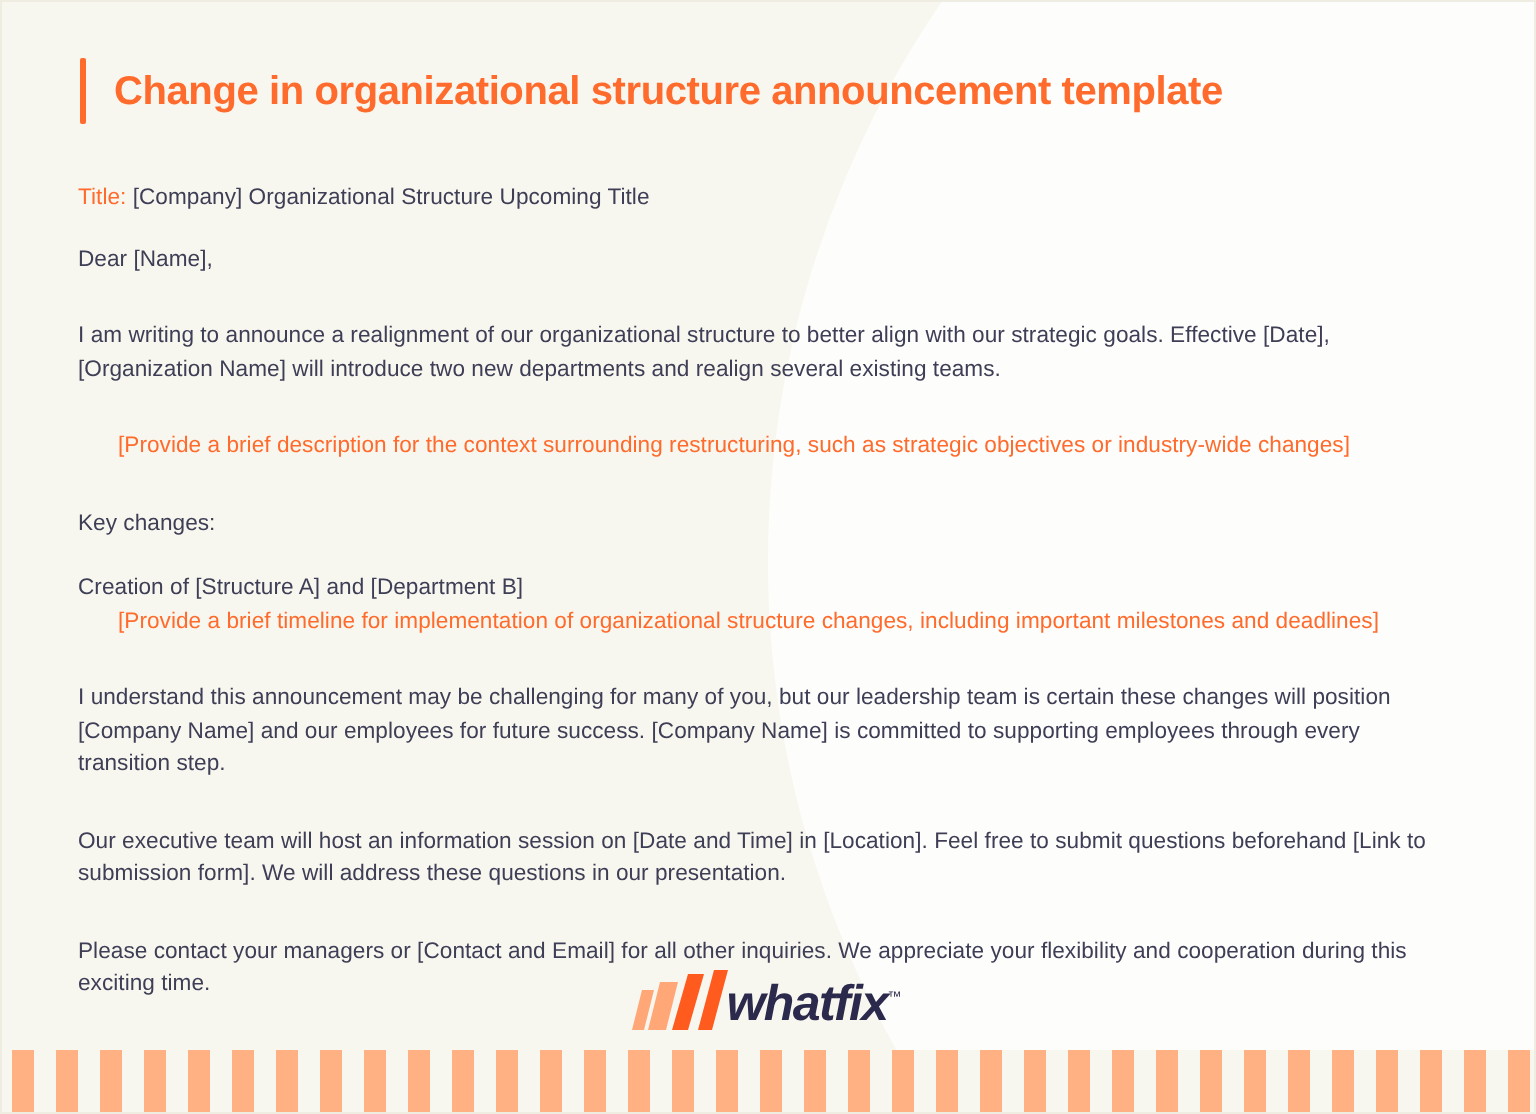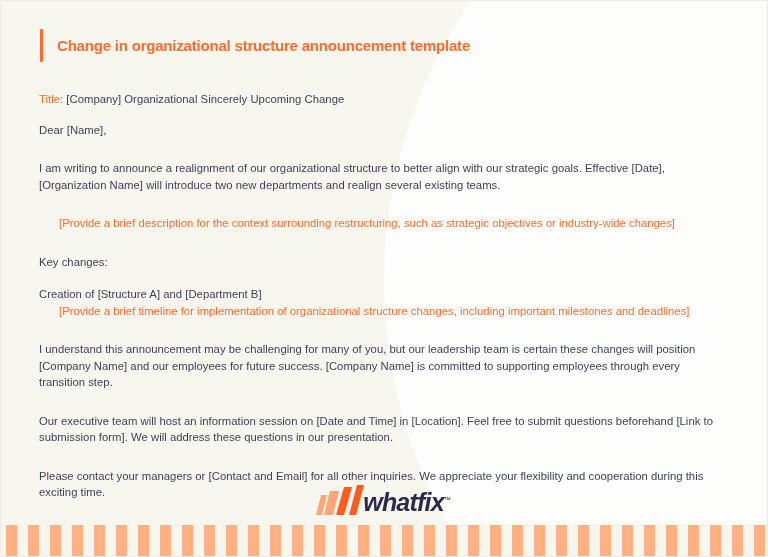--- a/index.html
+++ b/index.html
@@ -54,21 +54,21 @@
   }
   .title-accent {
     width: 3px;
     height: 33px;
     background: #FF6B2C;
     border-radius: 1px;
     flex: 0 0 auto;
   }
   .page-title {
     margin: 0 0 0 14px;
-    font-size: 15px;
+    font-size: 20px;
     line-height: 28px;
     font-weight: bold;
     color: #FF6B2C;
     letter-spacing: -0.2px;
     white-space: nowrap;
   }
 
   
   .body-block {
     position: absolute;
@@ -150,21 +150,21 @@
 
   <div class="content">
 
     <div class="header">
       <div class="title-accent"></div>
       <h1 class="page-title">Change in organizational structure announcement template</h1>
     </div>
 
     <div class="body-block">
 
-      <p class="para"><span class="label-orange">Title:</span><span> [Company] Organizational Sincerely Upcoming Change</span></p>
+      <p class="para"><span class="label-orange">Title:</span><span> [Company] Organizational Structure Upcoming Title</span></p>
 
       <p class="para gap-lg">Dear [Name],</p>
 
       <p class="para gap-lg">I am writing to announce a realignment of our organizational structure to better align with our strategic goals. Effective [Date], [Organization Name] will introduce two new departments and realign several existing teams.</p>
 
       <p class="para orange gap-lg">[Provide a brief description for the context surrounding restructuring, such as strategic objectives or industry-wide changes]</p>
 
       <p class="para" style="margin-bottom:16px;">Key changes:</p>
       <p class="para" style="margin-bottom:0;">Creation of [Structure A] and [Department B]</p>
 

